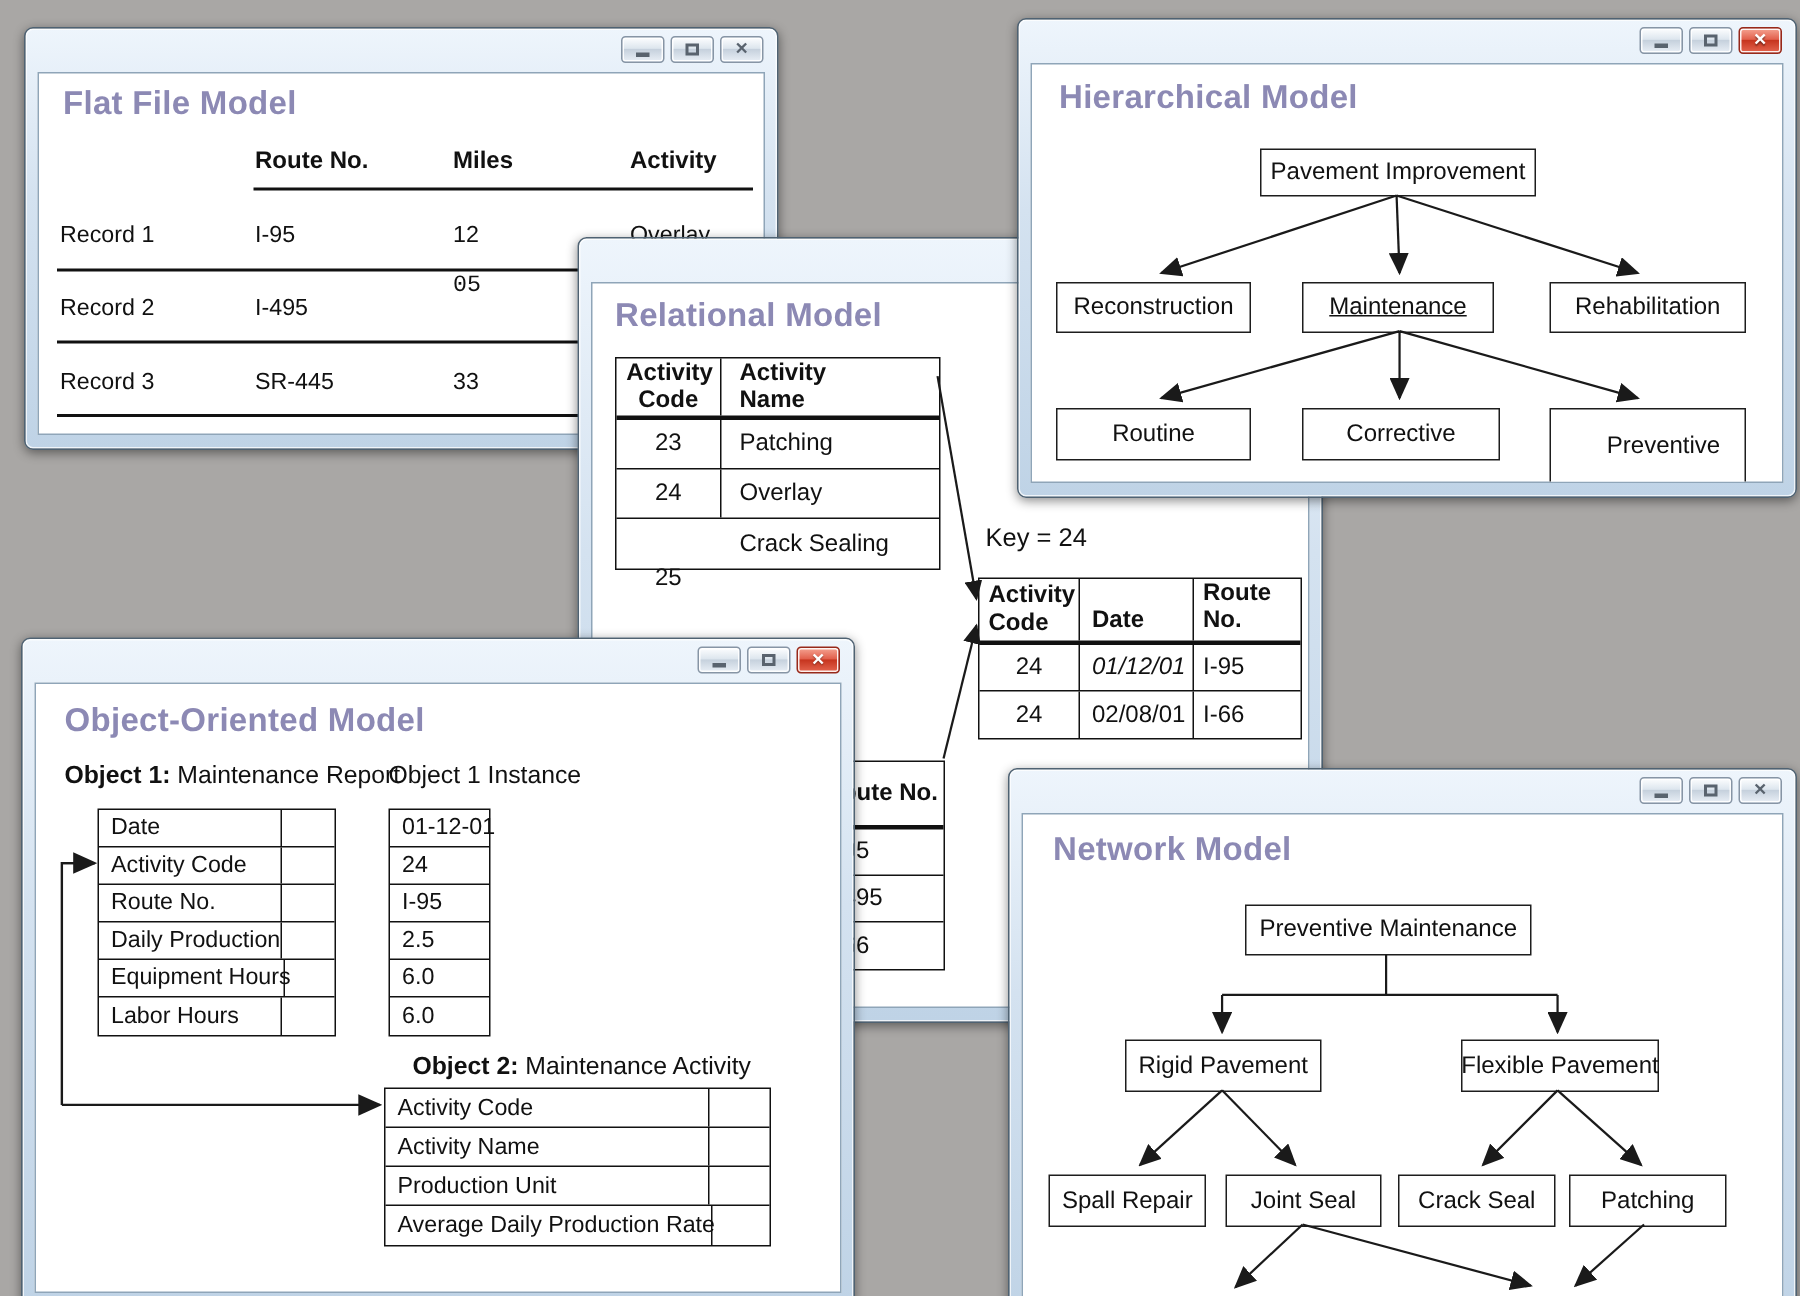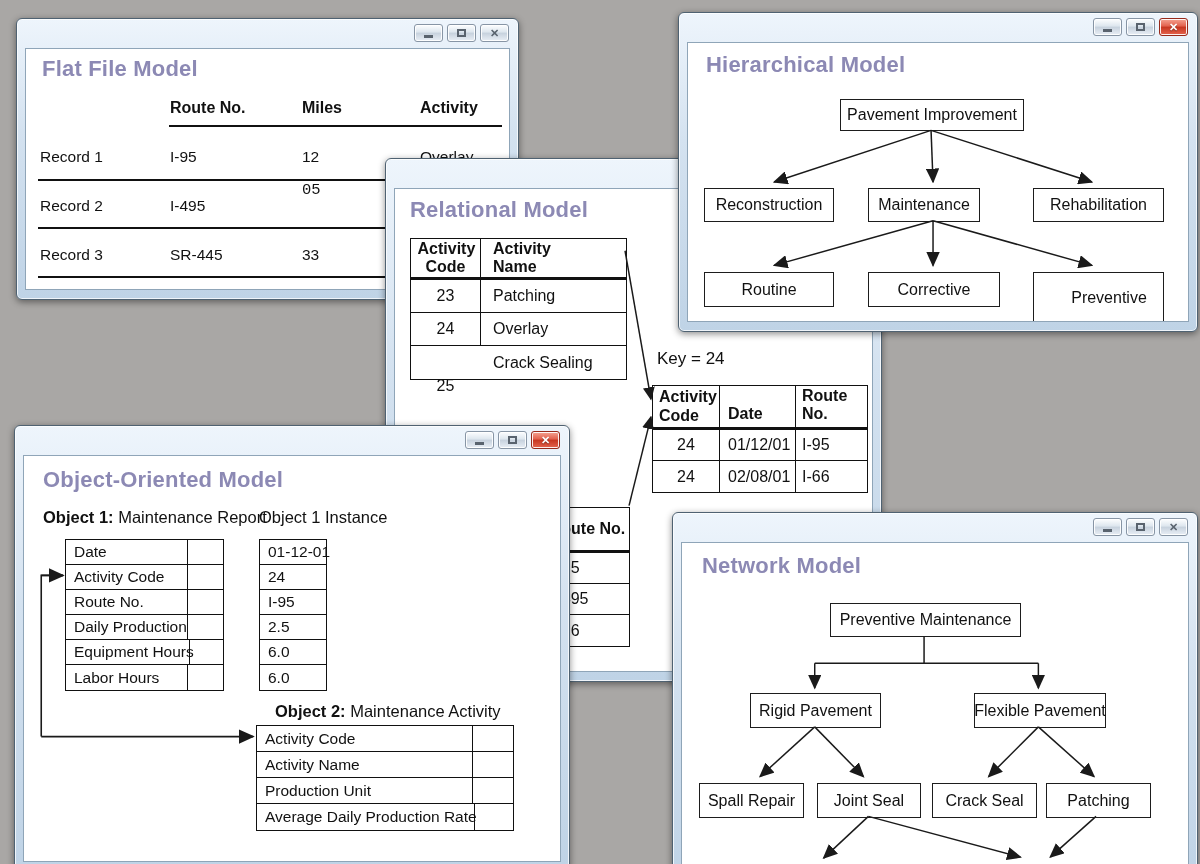--- a/index.html
+++ b/index.html
@@ -143,21 +143,21 @@
       <div class="rtable" style="left:257px;top:196px;width:216px;">
         <div class="rrow hdr" style="height:44px;font-size:14px;">
           <div class="rcell" style="width:67px;padding-left:6px;">
               <span class="wrap2" style="width:52px;">Activity Code</span>
             </div>
           <div class="rcell bot" style="width:76px;padding-left:8px;">Date</div>
           <div class="rcell bot" style="width:70px;padding-left:6px;">Route No.</div>
         </div>
         <div class="rrow" style="height:31px;">
           <div class="rcell ctr" style="width:67px;">24</div>
-          <div class="rcell" style="width:76px;padding-left:8px;">01/12/01</div>
+          <div class="rcell" style="width:76px;padding-left:8px;font-style:italic;">01/12/01</div>
           <div class="rcell" style="width:70px;padding-left:6px;">I-95</div>
         </div>
         <div class="rrow" style="height:31px;">
           <div class="rcell ctr" style="width:67px;">24</div>
           <div class="rcell" style="width:76px;padding-left:8px;">02/08/01</div>
           <div class="rcell" style="width:70px;padding-left:6px;">I-66</div>
         </div>
       </div>
 
       <div class="rtable" style="left:150px;top:318px;width:85px;">
@@ -198,21 +198,21 @@
       <div class="wbtn red">
           <span class="g-close">✕</span>
         </div>
     </div>
     <div class="win-content">
       <div class="model-title" style="left:18px;top:9px;">Hierarchical Model</div>
 
       <div class="dbox" style="left:152px;top:56px;width:184px;height:32px;">Pavement Improvement</div>
 
       <div class="dbox" style="left:16px;top:145px;width:130px;height:34px;">Reconstruction</div>
-      <div class="dbox" style="left:180px;top:145px;width:112px;height:34px;">Maintenance</div>
+      <div class="dbox" style="left:180px;top:145px;width:128px;height:34px;text-decoration:underline;">Maintenance</div>
       <div class="dbox" style="left:345px;top:145px;width:131px;height:34px;">Rehabilitation</div>
 
       <div class="dbox" style="left:16px;top:229px;width:130px;height:35px;">Routine</div>
       <div class="dbox" style="left:180px;top:229px;width:132px;height:35px;text-align:center;">Corrective</div>
       <div class="dbox" style="left:345px;top:229px;width:131px;height:52px;padding-left:21px;">Preventive</div>
 
       <svg class="lines" viewBox="0 0 502 280">
         <defs>
           <marker id="arH" markerWidth="10" markerHeight="9" refX="9" refY="4.5" orient="auto">
             <path d="M0,0 L10,4.5 L0,9 z" fill="#1a1a1a"></path>

